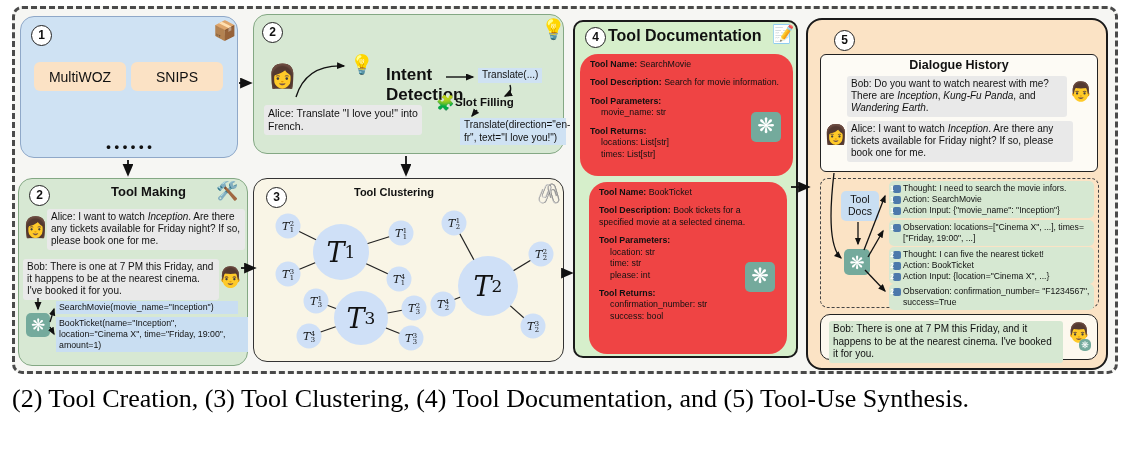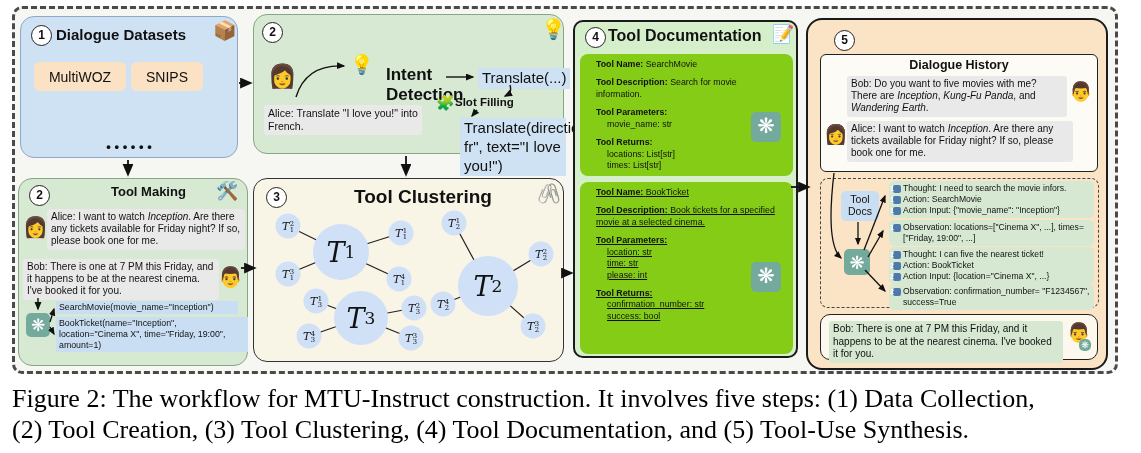--- a/index.html
+++ b/index.html
@@ -10,34 +10,34 @@
   .p-blue{background:#cfe2f3;border:1.5px solid #8fa8c8;border-radius:14px;}
   .p-green{background:#d7e8d3;border:1.5px solid #84a884;border-radius:14px;}
   .p-cream{background:#f9f5e6;border:1.5px solid #333;border-radius:14px;}
   .p-green2{background:#d6efcb;border:2px solid #1a1a1a;border-radius:10px;}
   .p-peach{background:#fbe3c5;border:2px solid #1a1a1a;border-radius:16px;}
   .circled{position:absolute;width:19px;height:19px;border:1.8px solid #222;border-radius:50%;background:#fff;font-weight:bold;font-size:12px;line-height:19px;text-align:center;color:#111;}
   .ptitle{position:absolute;font-weight:bold;color:#111;white-space:nowrap;}
   .emoji{position:absolute;line-height:1;}
   .dbox{position:absolute;background:#fbe2c5;border-radius:6px;text-align:center;font-size:14px;color:#111;display:flex;align-items:center;justify-content:center;}
   .bubble{position:absolute;background:#e9e9e9;border-radius:3px;padding:2px 4px;font-size:10px;color:#111;line-height:1.22;}
-  .bluechip{position:absolute;background:#cfe2f3;padding:1px 4px;font-size:15px;color:#111;line-height:1.25;}
+  .bluechip{position:absolute;background:#cfe2f3;padding:1px 4px;font-size:10px;color:#111;line-height:1.25;}
   .codechip{position:absolute;background:#c9def2;padding:1px 3px;font-size:8.8px;color:#111;line-height:1.25;}
   .ailogo{position:absolute;background:#74aa9c;border-radius:5px;display:flex;align-items:center;justify-content:center;color:#fff;font-family:"DejaVu Sans",sans-serif;}
   svg.lay{position:absolute;left:0;top:0;pointer-events:none;}
   
   .bignode{position:absolute;border-radius:50%;background:#cfe0f7;display:flex;align-items:center;justify-content:center;transform:translate(-50%,-50%);}
   .satnode{position:absolute;width:25px;height:25px;border-radius:50%;background:#cfe0f7;display:flex;align-items:center;justify-content:center;transform:translate(-50%,-50%);}
   .tb{font-family:"DejaVu Serif",serif;font-style:italic;color:#111;}
   .big-t{font-size:27px;}
   .big-sub{font-family:"DejaVu Serif",serif;font-size:17px;color:#111;vertical-align:-5px;}
   .stk{display:inline-flex;flex-direction:column;font-family:"DejaVu Serif",serif;font-size:6.8px;line-height:6px;color:#111;margin-left:0.5px;}
   .sat-t{font-size:11px;}
   
-  .docbox{position:absolute;background:#84cc16;border-radius:8px;padding:5px 16px;font-size:8.8px;line-height:1.3;color:#111;box-sizing:border-box;}
+  .docbox{position:absolute;background:#ef4444;border-radius:18px;padding:5px 10px;font-size:8.8px;line-height:1.3;color:#111;box-sizing:border-box;}
   .dfield{margin-top:7px;}
   .dfield:first-child{margin-top:0;}
   .ditem{padding-left:11px;}
   
   .inbox{position:absolute;background:#fdfbf5;border:1.5px solid #222;border-radius:10px;box-sizing:border-box;}
   .dashbox{position:absolute;border:1.5px dashed #444;border-radius:8px;box-sizing:border-box;}
   .gchip{position:absolute;background:#d6e8d2;border-radius:5px;padding:2px 4px;font-size:8.6px;line-height:1.28;color:#111;box-sizing:border-box;}
   .rline{padding-left:10px;text-indent:-10px;}
   .badge{display:inline-block;width:8px;height:8px;background:#4d79ab;color:#fff;font-size:6.5px;line-height:8px;text-align:center;border-radius:2px;margin-right:2px;font-weight:bold;font-style:normal;}
   .gbubble{position:absolute;background:#d6e8d2;border-radius:3px;padding:2px 4px;font-size:10px;line-height:1.25;color:#111;}
@@ -46,24 +46,23 @@
   .gray{filter:grayscale(1);}
 </style>
 </head>
 <body>
 
 <div id="page">
   <div id="frame"></div>
 
   <div class="panel p-blue" style="left:20px;top:16px;width:218px;height:142px;">
     <div class="circled" style="left:10px;top:8px;">1</div>
-    <div class="ptitle" style="left:35px;top:9px;font-size:15px;">Dialogue Datasets</div>
     <div class="emoji" style="left:192px;top:4px;font-size:19px;">📦</div>
     <div class="dbox" style="left:13px;top:45px;width:92px;height:29px;">MultiWOZ</div>
-    <div class="dbox" style="left:110px;top:45px;width:72px;height:29px;">SNIPS</div>
+    <div class="dbox" style="left:110px;top:45px;width:92px;height:29px;">SNIPS</div>
     <div style="position:absolute;left:0;top:122px;width:100%;text-align:center;font-size:13px;font-weight:bold;color:#111;">• • • • • •</div>
   </div>
 
   <div class="panel p-green" style="left:253px;top:14px;width:311px;height:140px;">
     <div class="circled" style="left:8px;top:7px;">2</div>
     <div class="emoji" style="left:287px;top:4px;font-size:20px;">💡</div>
     <div class="emoji" style="left:14px;top:50px;font-size:23px;">👩</div>
     <div class="bubble" style="left:10px;top:90px;width:150px;font-size:10.5px;">Alice: Translate "I love you!" into French.</div>
     <div class="emoji" style="left:96px;top:40px;font-size:19px;">💡</div>
     <div class="ptitle" style="left:132px;top:50px;font-size:17px;width:58px;white-space:normal;line-height:1.15;">Intent Detection</div>
@@ -102,21 +101,21 @@
           </marker>
         </defs>
       <line x1="19" y1="119" x2="19" y2="130" stroke="#111" stroke-width="1.4" marker-end="url(#ah3)"></line>
       <line x1="31" y1="143" x2="35" y2="130" stroke="#111" stroke-width="1.3" marker-end="url(#ah3)"></line>
       <line x1="31" y1="148" x2="35" y2="155" stroke="#111" stroke-width="1.3" marker-end="url(#ah3)"></line>
     </svg>
   </div>
 
   <div class="panel p-cream" style="left:253px;top:178px;width:311px;height:184px;">
     <div class="circled" style="left:12px;top:8px;">3</div>
-    <div class="ptitle" style="left:100px;top:7px;font-size:19px;text-align:center;">Tool Clustering</div>
+    <div class="ptitle" style="left:100px;top:7px;font-size:11px;text-align:center;">Tool Clustering</div>
     <div class="emoji gray" style="left:283px;top:5px;font-size:19px;">🖇️</div>
     <svg class="lay" width="311" height="184">
       <g stroke="#222" stroke-width="1.2">
         <line x1="87" y1="73" x2="34" y2="47"></line>
           <line x1="87" y1="73" x2="147" y2="54"></line>
         <line x1="87" y1="73" x2="34" y2="95"></line>
           <line x1="87" y1="73" x2="145" y2="100"></line>
         <line x1="234" y1="107" x2="200" y2="44"></line>
           <line x1="234" y1="107" x2="287" y2="75"></line>
         <line x1="234" y1="107" x2="189" y2="125"></line>
@@ -237,42 +236,42 @@
       <div class="dfield"><b>Tool Parameters:</b>
         <div class="ditem">movie_name: str</div>
       </div>
       <div class="dfield"><b>Tool Returns:</b>
         <div class="ditem">locations: List[str]</div>
         <div class="ditem">times: List[str]</div>
       </div>
       <div class="ailogo" style="right:12px;top:58px;width:30px;height:30px;font-size:21px;">❋</div>
     </div>
 
-    <div class="docbox" style="left:5px;top:160px;width:213px;height:172px;text-decoration:underline;">
+    <div class="docbox" style="left:14px;top:160px;width:198px;height:172px;">
       <div class="dfield"><b>Tool Name:</b> <span>BookTicket</span></div>
       <div class="dfield"><b>Tool Description:</b> <span>Book tickets for a specified movie at a selected cinema.</span></div>
       <div class="dfield"><b>Tool Parameters:</b>
         <div class="ditem">location: str</div>
         <div class="ditem">time: str</div>
         <div class="ditem">please: int</div>
       </div>
       <div class="dfield"><b>Tool Returns:</b>
         <div class="ditem">confirmation_number: str</div>
         <div class="ditem">success: bool</div>
       </div>
       <div class="ailogo" style="right:12px;top:80px;width:30px;height:30px;font-size:21px;">❋</div>
     </div>
   </div>
 
   <div class="panel p-peach" style="left:806px;top:18px;width:302px;height:352px;">
     <div class="circled" style="left:26px;top:10px;">5</div>
 
     <div class="inbox" style="left:12px;top:34px;width:278px;height:118px;border-radius:6px;">
       <div style="position:absolute;left:0;top:3px;width:100%;text-align:center;font-weight:bold;font-size:12.5px;color:#111;">Dialogue History</div>
-      <div class="bubble" style="left:26px;top:21px;width:212px;"><span>Bob: Do you want to five movies with me? There are </span><i>Inception</i><span>, </span><i>Kung-Fu Panda</i><span>, and </span><i>Wandering Earth</i><span>.</span></div>
+      <div class="bubble" style="left:26px;top:21px;width:212px;"><span>Bob: Do you want to watch nearest with me? There are </span><i>Inception</i><span>, </span><i>Kung-Fu Panda</i><span>, and </span><i>Wandering Earth</i><span>.</span></div>
       <div class="emoji" style="left:248px;top:27px;font-size:19px;">👨</div>
       <div class="bubble" style="left:26px;top:66px;width:218px;"><span>Alice: I want to watch </span><i>Inception</i><span>. Are there any tickets available for Friday night? If so, please book one for me.</span></div>
       <div class="emoji" style="left:3px;top:70px;font-size:19px;">👩</div>
     </div>
 
     <div class="dashbox" style="left:12px;top:158px;width:279px;height:130px;">
       <div style="position:absolute;left:20px;top:12px;width:38px;height:30px;background:#c9def2;border-radius:5px;display:flex;align-items:center;justify-content:center;text-align:center;font-size:10.5px;line-height:1.1;color:#111;">Tool Docs</div>
       <div class="ailogo" style="left:23px;top:70px;width:26px;height:26px;font-size:18px;">❋</div>
 
       <div class="gchip" style="left:68px;top:2px;width:205px;">
@@ -321,16 +320,15 @@
       </defs>
     <line x1="239" y1="83" x2="250" y2="83" stroke="#111" stroke-width="1.8" marker-end="url(#ah1)"></line>
     <line x1="128" y1="160" x2="128" y2="174" stroke="#111" stroke-width="1.8" marker-end="url(#ah1)"></line>
     <line x1="406" y1="156" x2="406" y2="174" stroke="#111" stroke-width="1.8" marker-end="url(#ah1)"></line>
     <line x1="241" y1="268" x2="254" y2="268" stroke="#111" stroke-width="1.8" marker-end="url(#ah1)"></line>
     <line x1="562" y1="273" x2="571" y2="273" stroke="#111" stroke-width="1.8" marker-end="url(#ah1)"></line>
     <line x1="791" y1="187" x2="808" y2="187" stroke="#111" stroke-width="1.8" marker-end="url(#ah1)"></line>
   </svg>
 
   <div id="caption">
-    <div>Figure 2: The workflow for MTU-Instruct construction. It involves five steps: (1) Data Collection,</div>
     <div>(2) Tool Creation, (3) Tool Clustering, (4) Tool Documentation, and (5) Tool-Use Synthesis.</div>
   </div>
 </div>
 
 </body></html>

